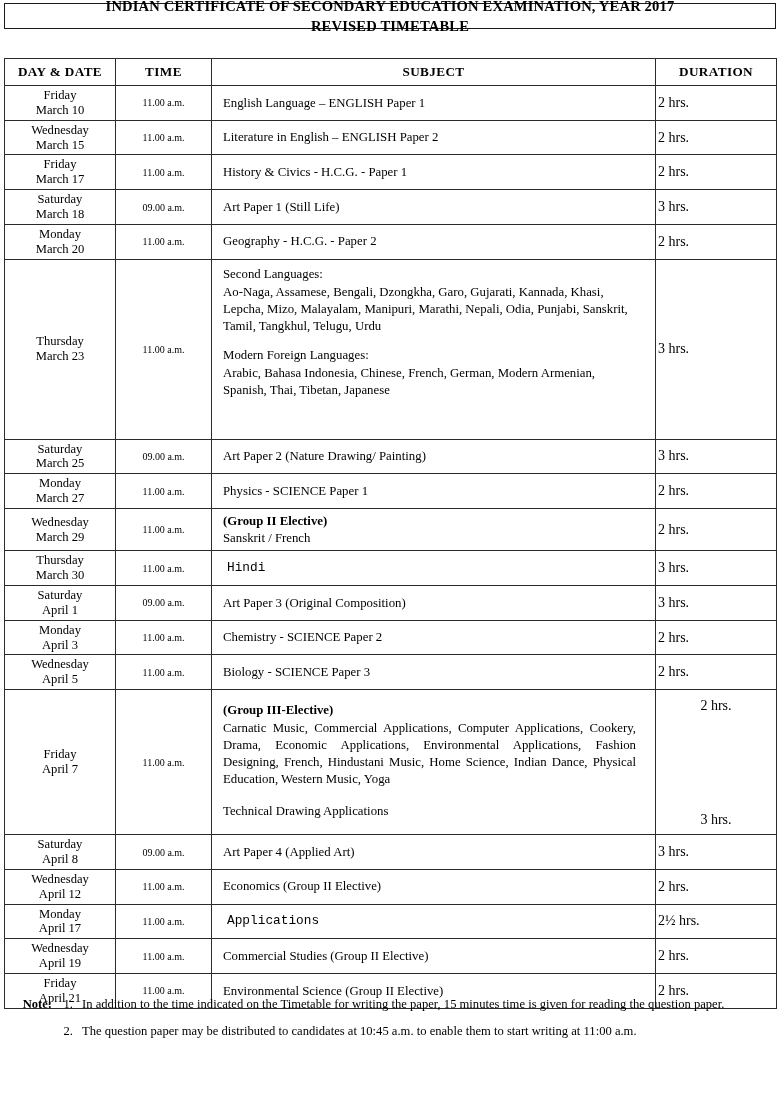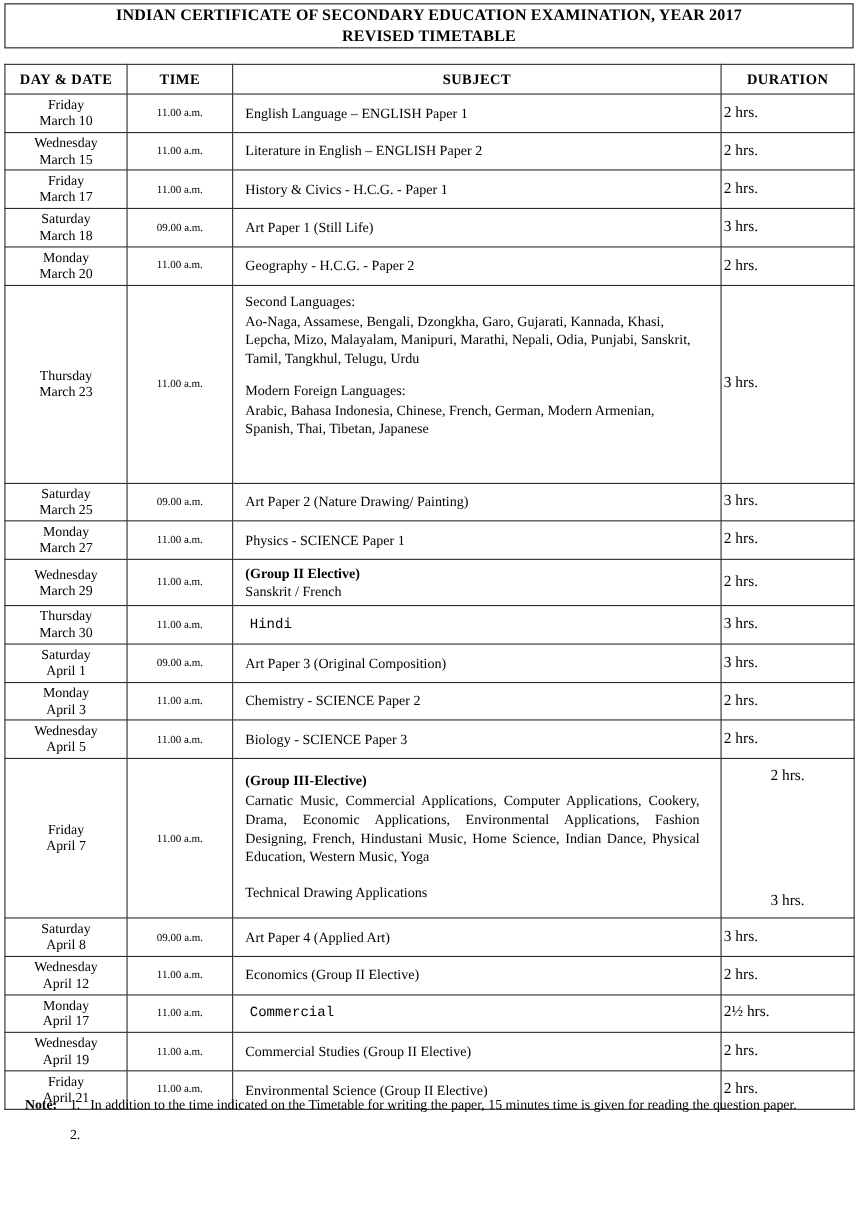--- a/index.html
+++ b/index.html
@@ -21,21 +21,21 @@
     box-sizing: border-box;
     padding: 0;
   }
 
   
   .title-box {
     position: absolute;
     left: 4px;
     top: 3px;
     width: 772px;
-    height: 41px;
+    height: 26px;
     border: 1.5px solid #1a1a1a;
     box-sizing: border-box;
     display: flex;
     flex-direction: column;
     align-items: center;
     justify-content: center;
     padding-top: 1px;
   }
   .title-line {
     font-size: 14.6px;
@@ -396,21 +396,21 @@
           <td class="cell-subj">Economics (Group II Elective)</td>
           <td class="cell-dur">2 hrs.</td>
         </tr>
 
         <tr class="r-simple">
           <td class="cell-day">
             <span class="d-wk">Monday</span>
             <span class="d-dt">April 17</span>
           </td>
           <td class="cell-time">11.00 a.m.</td>
-          <td class="cell-subj indent">Commercial</td>
+          <td class="cell-subj indent">Applications</td>
           <td class="cell-dur">2½ hrs.</td>
         </tr>
 
         <tr class="r-simple">
           <td class="cell-day">
             <span class="d-wk">Wednesday</span>
             <span class="d-dt">April 19</span>
           </td>
           <td class="cell-time">11.00 a.m.</td>
           <td class="cell-subj">Commercial Studies (Group II Elective)</td>
@@ -433,16 +433,17 @@
 
   <div class="notes">
     <div class="note-row">
       <div class="note-label">Note:</div>
       <div class="note-num">1.</div>
       <div class="note-text">In addition to the time indicated on the Timetable for writing the paper, 15 minutes time is given for reading the question paper.</div>
     </div>
     <div class="note-row">
       <div class="note-label"></div>
       <div class="note-num">2.</div>
+      <div class="note-text">The question paper may be distributed to candidates at 10:45 a.m. to enable them to start writing at 11:00 a.m.</div>
     </div>
   </div>
 
 </div>
 
 </body></html>

